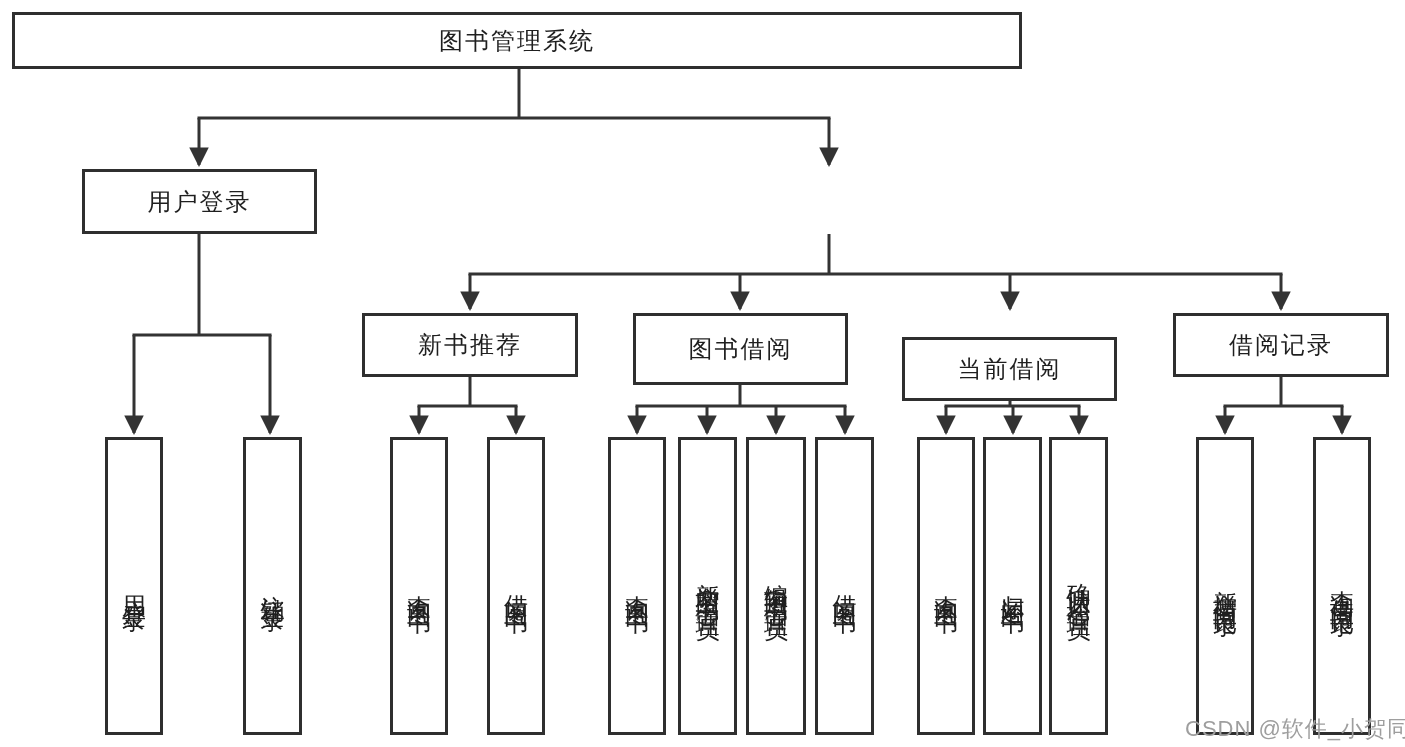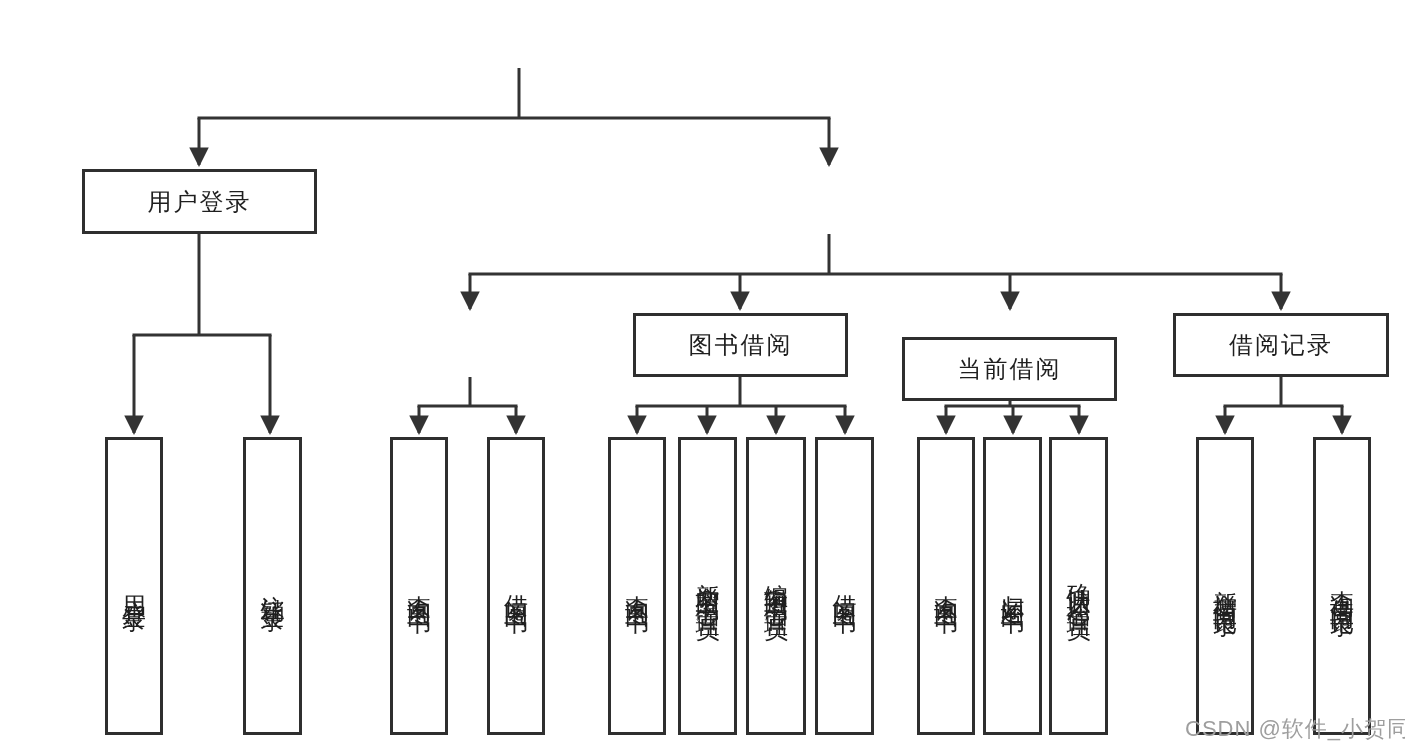--- a/index.html
+++ b/index.html
@@ -39,21 +39,21 @@
     font-size: 24px;
     letter-spacing: 5px;
     line-height: 1;
     white-space: nowrap;
   }
   
   .box-root        { left: 12px;  top: 12px;  width: 1010px; height: 57px; }
   .box-user-login  { left: 82px;  top: 169px; width: 235px;  height: 65px; }
   .box-book-mgmt   { left: 712px; top: 169px; width: 235px;  height: 65px; }
   .box-l3-recommend{ left: 362px; top: 313px; width: 216px;  height: 64px; }
-  .box-l3-borrow   { left: 633px; top: 313px; width: 215px;  height: 64px; }
+  .box-l3-borrow   { left: 633px; top: 313px; width: 215px;  height: 72px; }
   .box-l3-current  { left: 902px; top: 313px; width: 215px;  height: 64px; margin-top: 24px; }
   .box-l3-records  { left: 1173px;top: 313px; width: 216px;  height: 64px; }
   
   .leaf { top: 437px; height: 298px; }
   .leaf-0  { left: 105px;  width: 58px; }
   .leaf-1  { left: 243px;  width: 59px; }
   .leaf-2  { left: 390px;  width: 58px; }
   .leaf-3  { left: 487px;  width: 58px; }
   .leaf-4  { left: 608px;  width: 58px; }
   .leaf-5  { left: 678px;  width: 59px; }
@@ -136,25 +136,31 @@
 
       <g>
         <line x1="1281" y1="377" x2="1281" y2="407"></line>
         <line x1="1223.5" y1="406" x2="1343.5" y2="406"></line>
         <line x1="1225" y1="406" x2="1225" y2="433" marker-end="url(#arrow)"></line>
         <line x1="1342" y1="406" x2="1342" y2="433" marker-end="url(#arrow)"></line>
       </g>
     </g>
   </svg>
 
+  <div class="node box-root">
+    <span class="h-label">图书管理系统</span>
+  </div>
 
   <div class="node box-user-login">
     <span class="h-label">用户登录</span>
   </div>
 
+  <div class="node box-l3-recommend">
+    <span class="h-label">新书推荐</span>
+  </div>
   <div class="node box-l3-borrow">
     <span class="h-label">图书借阅</span>
   </div>
   <div class="node box-l3-current">
     <span class="h-label">当前借阅</span>
   </div>
   <div class="node box-l3-records">
     <span class="h-label">借阅记录</span>
   </div>
 

